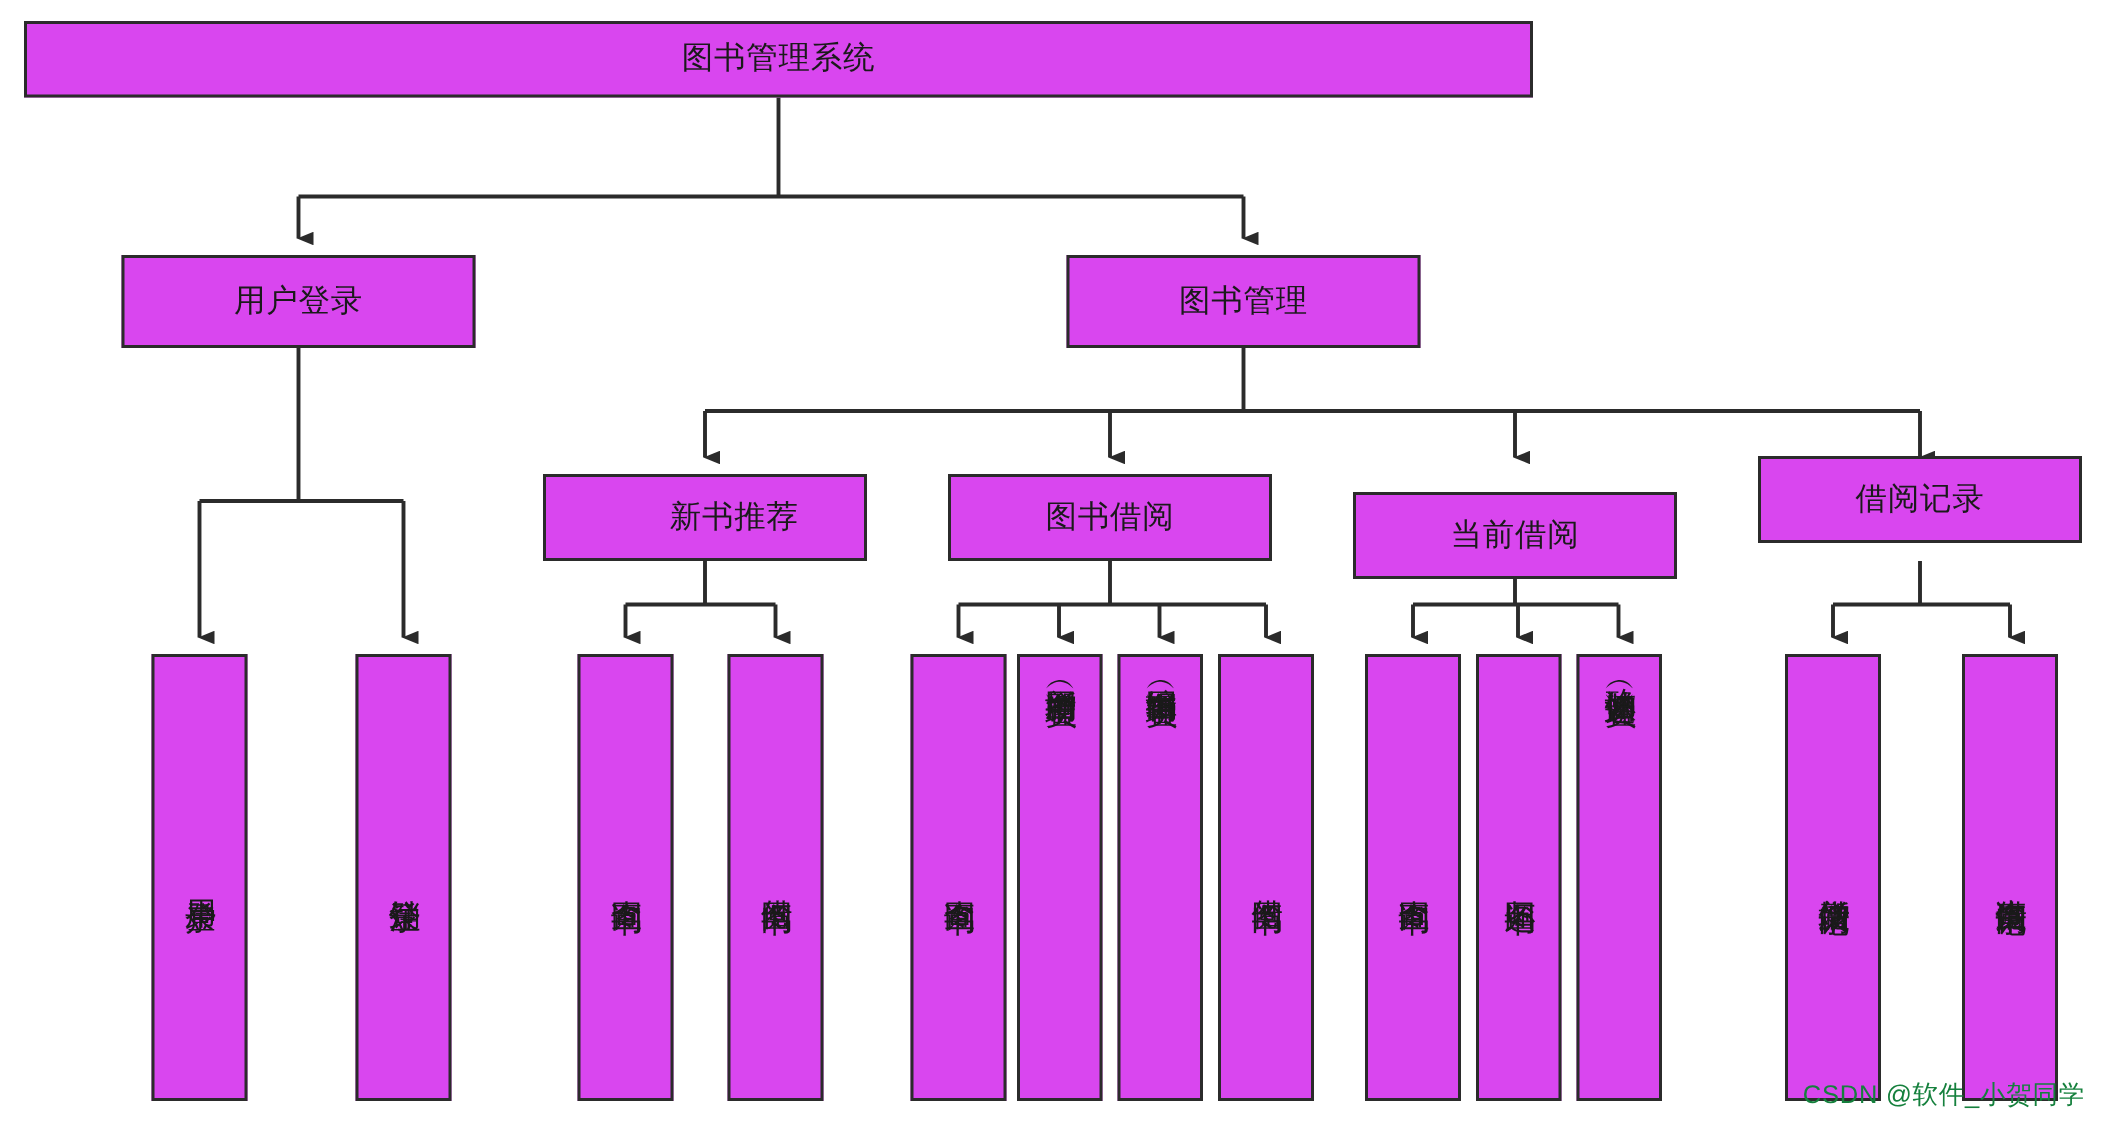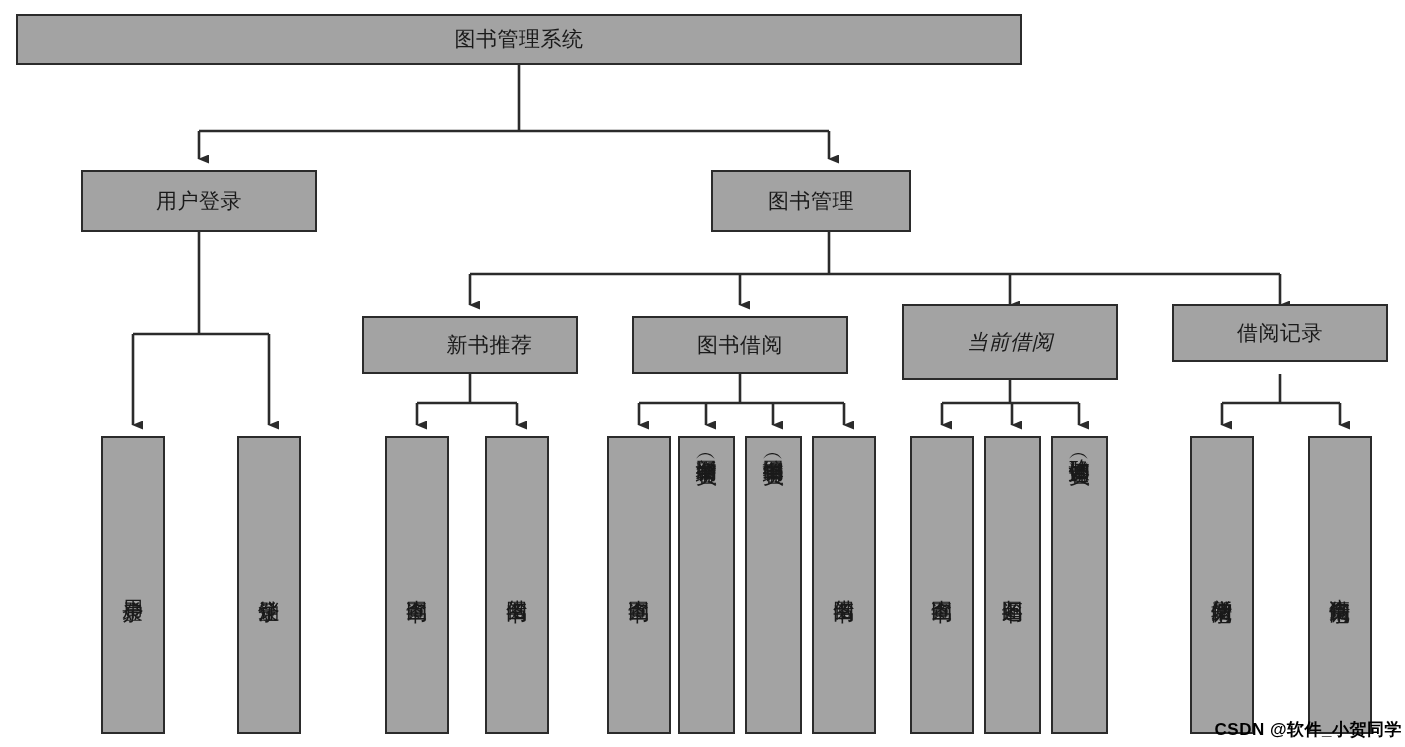--- a/index.html
+++ b/index.html
@@ -23,21 +23,21 @@
     left: 0;
     top: 0;
     width: 1405px;
     height: 747px;
     pointer-events: none;
   }
   .node {
     position: absolute;
     box-sizing: border-box;
     border: 2px solid #2b2b2b;
-    background: #a3a3a3;
+    background: #d946ef;
     display: flex;
     align-items: center;
     justify-content: center;
     z-index: 2;
   }
   .node-label {
     font-size: 21px;
     line-height: 1.18;
     color: #1a1a1a;
     white-space: nowrap;
@@ -56,28 +56,27 @@
   .node.leaf .node-label {
     writing-mode: vertical-rl;
     text-orientation: upright;
     font-size: 21px;
     line-height: 1.32;
     letter-spacing: 1px;
     white-space: nowrap;
   }
   #watermark {
     position: absolute;
-    right: 3px;
+    right: 15px;
     bottom: 6px;
     font-size: 17px;
-    color: #000000;
+    color: #15803d;
     letter-spacing: 0.5px;
     z-index: 5;
     white-space: nowrap;
-    font-weight: bold;
   }
 </style>
 </head>
 <body>
 
 <div id="canvas">
 
   <svg id="edges" viewBox="0 0 1405 747">
     <defs>
       <marker id="arrowhead" markerWidth="9" markerHeight="11" refX="4.5" refY="10" orient="auto" markerUnits="userSpaceOnUse">
@@ -121,30 +120,30 @@
       </g>
   </svg>
 
   <div id="nodes-layer">
       <div class="node" style="left: 16px; top: 14px; width: 1006px; height: 51px;">
         <span class="node-label">图书管理系统</span>
       </div>
       <div class="node" style="left: 81px; top: 170px; width: 236px; height: 62px;">
         <span class="node-label">用户登录</span>
       </div>
-      <div class="node" style="left: 711px; top: 170px; width: 200px; height: 62px;">
+      <div class="node" style="left: 711px; top: 170px; width: 236px; height: 62px;">
         <span class="node-label">图书管理</span>
       </div>
       <div class="node" style="left: 362px; top: 316px; width: 216px; height: 58px; padding-left: 39px;">
         <span class="node-label">新书推荐</span>
       </div>
       <div class="node" style="left: 632px; top: 316px; width: 216px; height: 58px; text-align: center;">
         <span class="node-label">图书借阅</span>
       </div>
-      <div class="node" style="left: 902px; top: 304px; width: 216px; height: 76px; font-style: italic;">
+      <div class="node" style="left: 902px; top: 328px; width: 216px; height: 58px;">
         <span class="node-label">当前借阅</span>
       </div>
       <div class="node" style="left: 1172px; top: 304px; width: 216px; height: 58px;">
         <span class="node-label">借阅记录</span>
       </div>
       <div class="node leaf centered" style="left: 101px; top: 436px; width: 64px; height: 298px;">
         <span class="node-label">用户登录</span>
       </div>
       <div class="node leaf centered" style="left: 237px; top: 436px; width: 64px; height: 298px;">
         <span class="node-label">注销登录</span>

